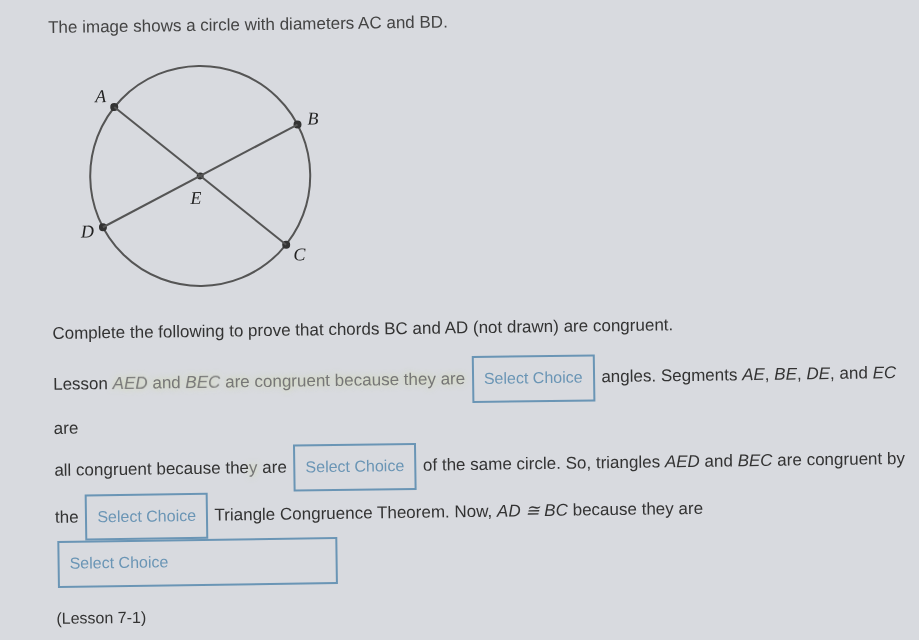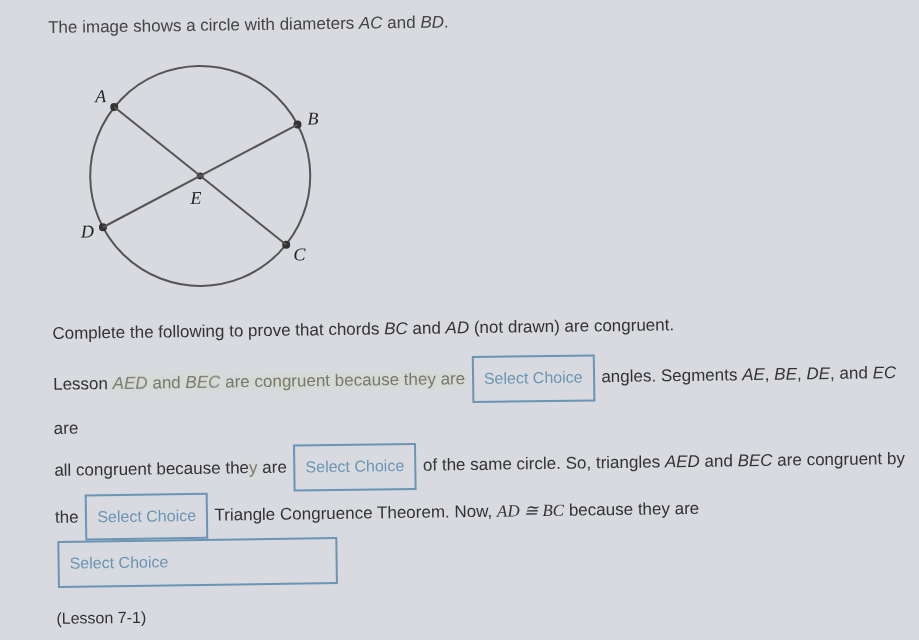--- a/index.html
+++ b/index.html
@@ -11,31 +11,31 @@
     overflow: hidden;
     color: #333;
     position: relative;
     padding: 18px 0 0 48px;
   }
   .intro {
     font-size: 17px;
     color: #444;
     margin-bottom: 8px;
   }
-  .intro .ital { font-style: italic; }
+  .intro .ital { }
   .diagram-wrap {
     margin: 10px 0 12px 0;
   }
   .prompt {
     font-size: 17px;
     color: #333;
     margin-top: 4px;
     margin-bottom: 18px;
   }
-  .prompt .ital { font-style: italic; }
+  .prompt .ital { }
   .paragraph-block {
     font-size: 17px;
     line-height: 2.3;
     color: #333;
     max-width: 860px;
   }
   .paragraph-block .ital { font-style: italic; }
   .select-box {
     display: inline-block;
     border: 2px solid #6a95b5;
@@ -44,21 +44,21 @@
     font-size: 16px;
     background: transparent;
     vertical-align: middle;
     margin: 0 2px;
   }
   .select-box-wide {
     min-width: 280px;
   }
   .math-congr {
     font-style: italic;
-    font-family: Liberation Serif, serif;
+    font-family: Liberation Sans, sans-serif;
   }
   .highlight-scribble {
     color: #777;
     text-shadow: 0 0 6px rgba(207,219,141,0.7);
   }
   .fuzzy { filter: blur(0.4px); }
   .lesson {
     margin-top: 22px;
     font-size: 16px;
     color: #333;

